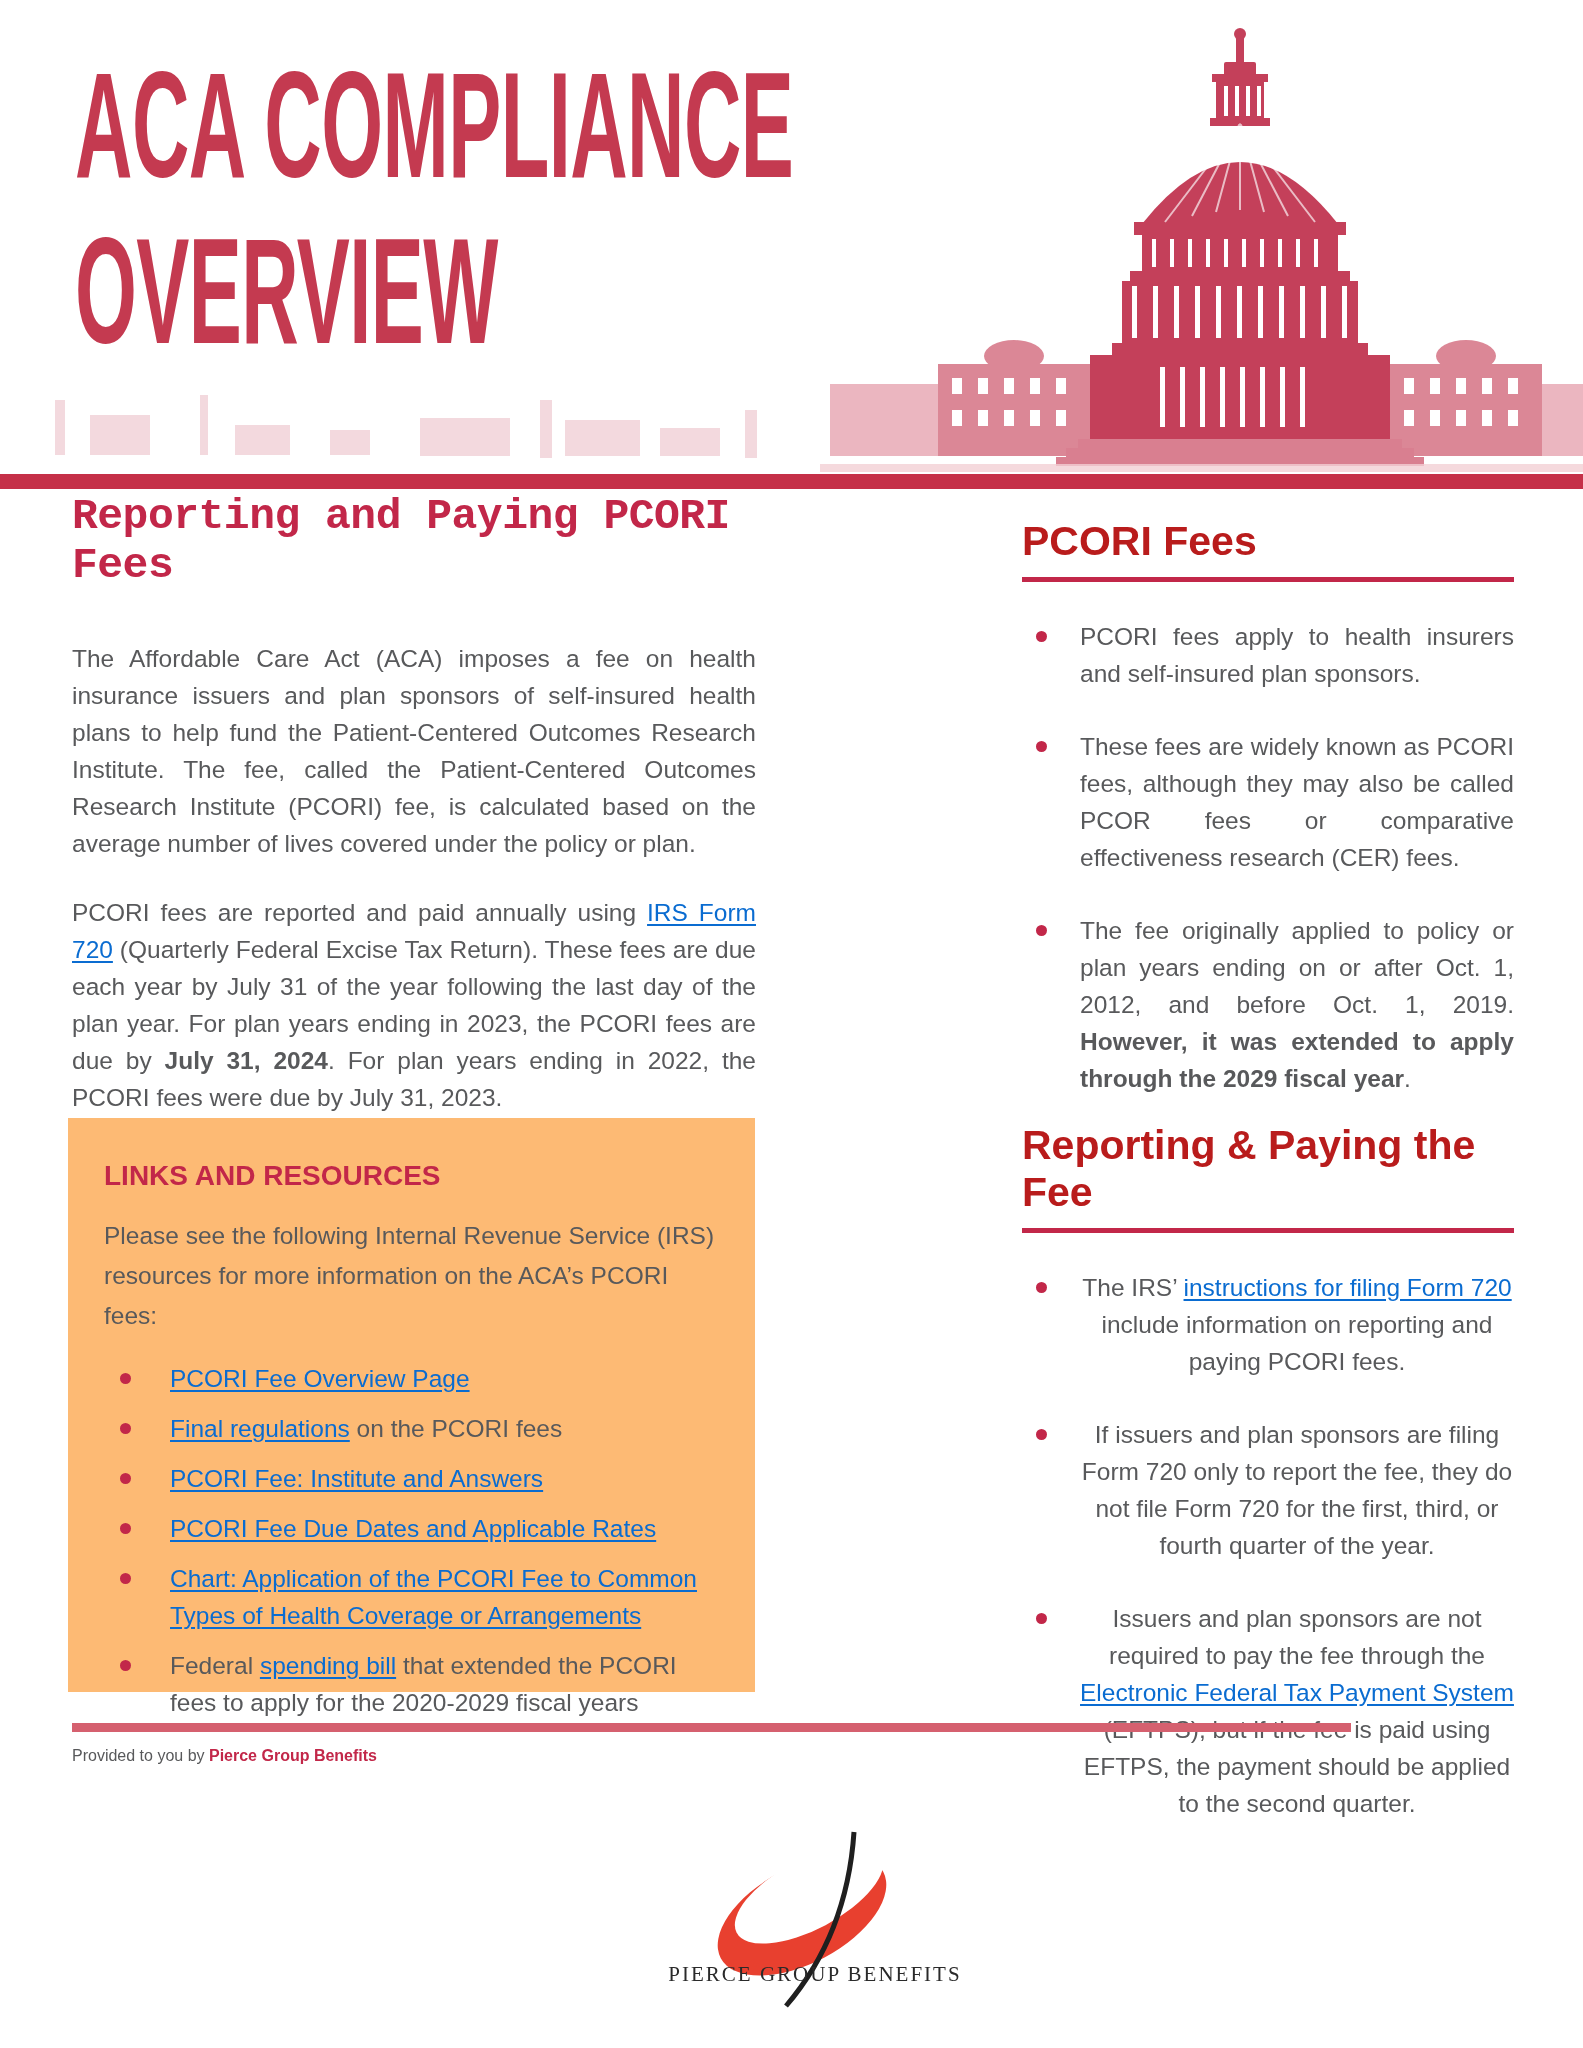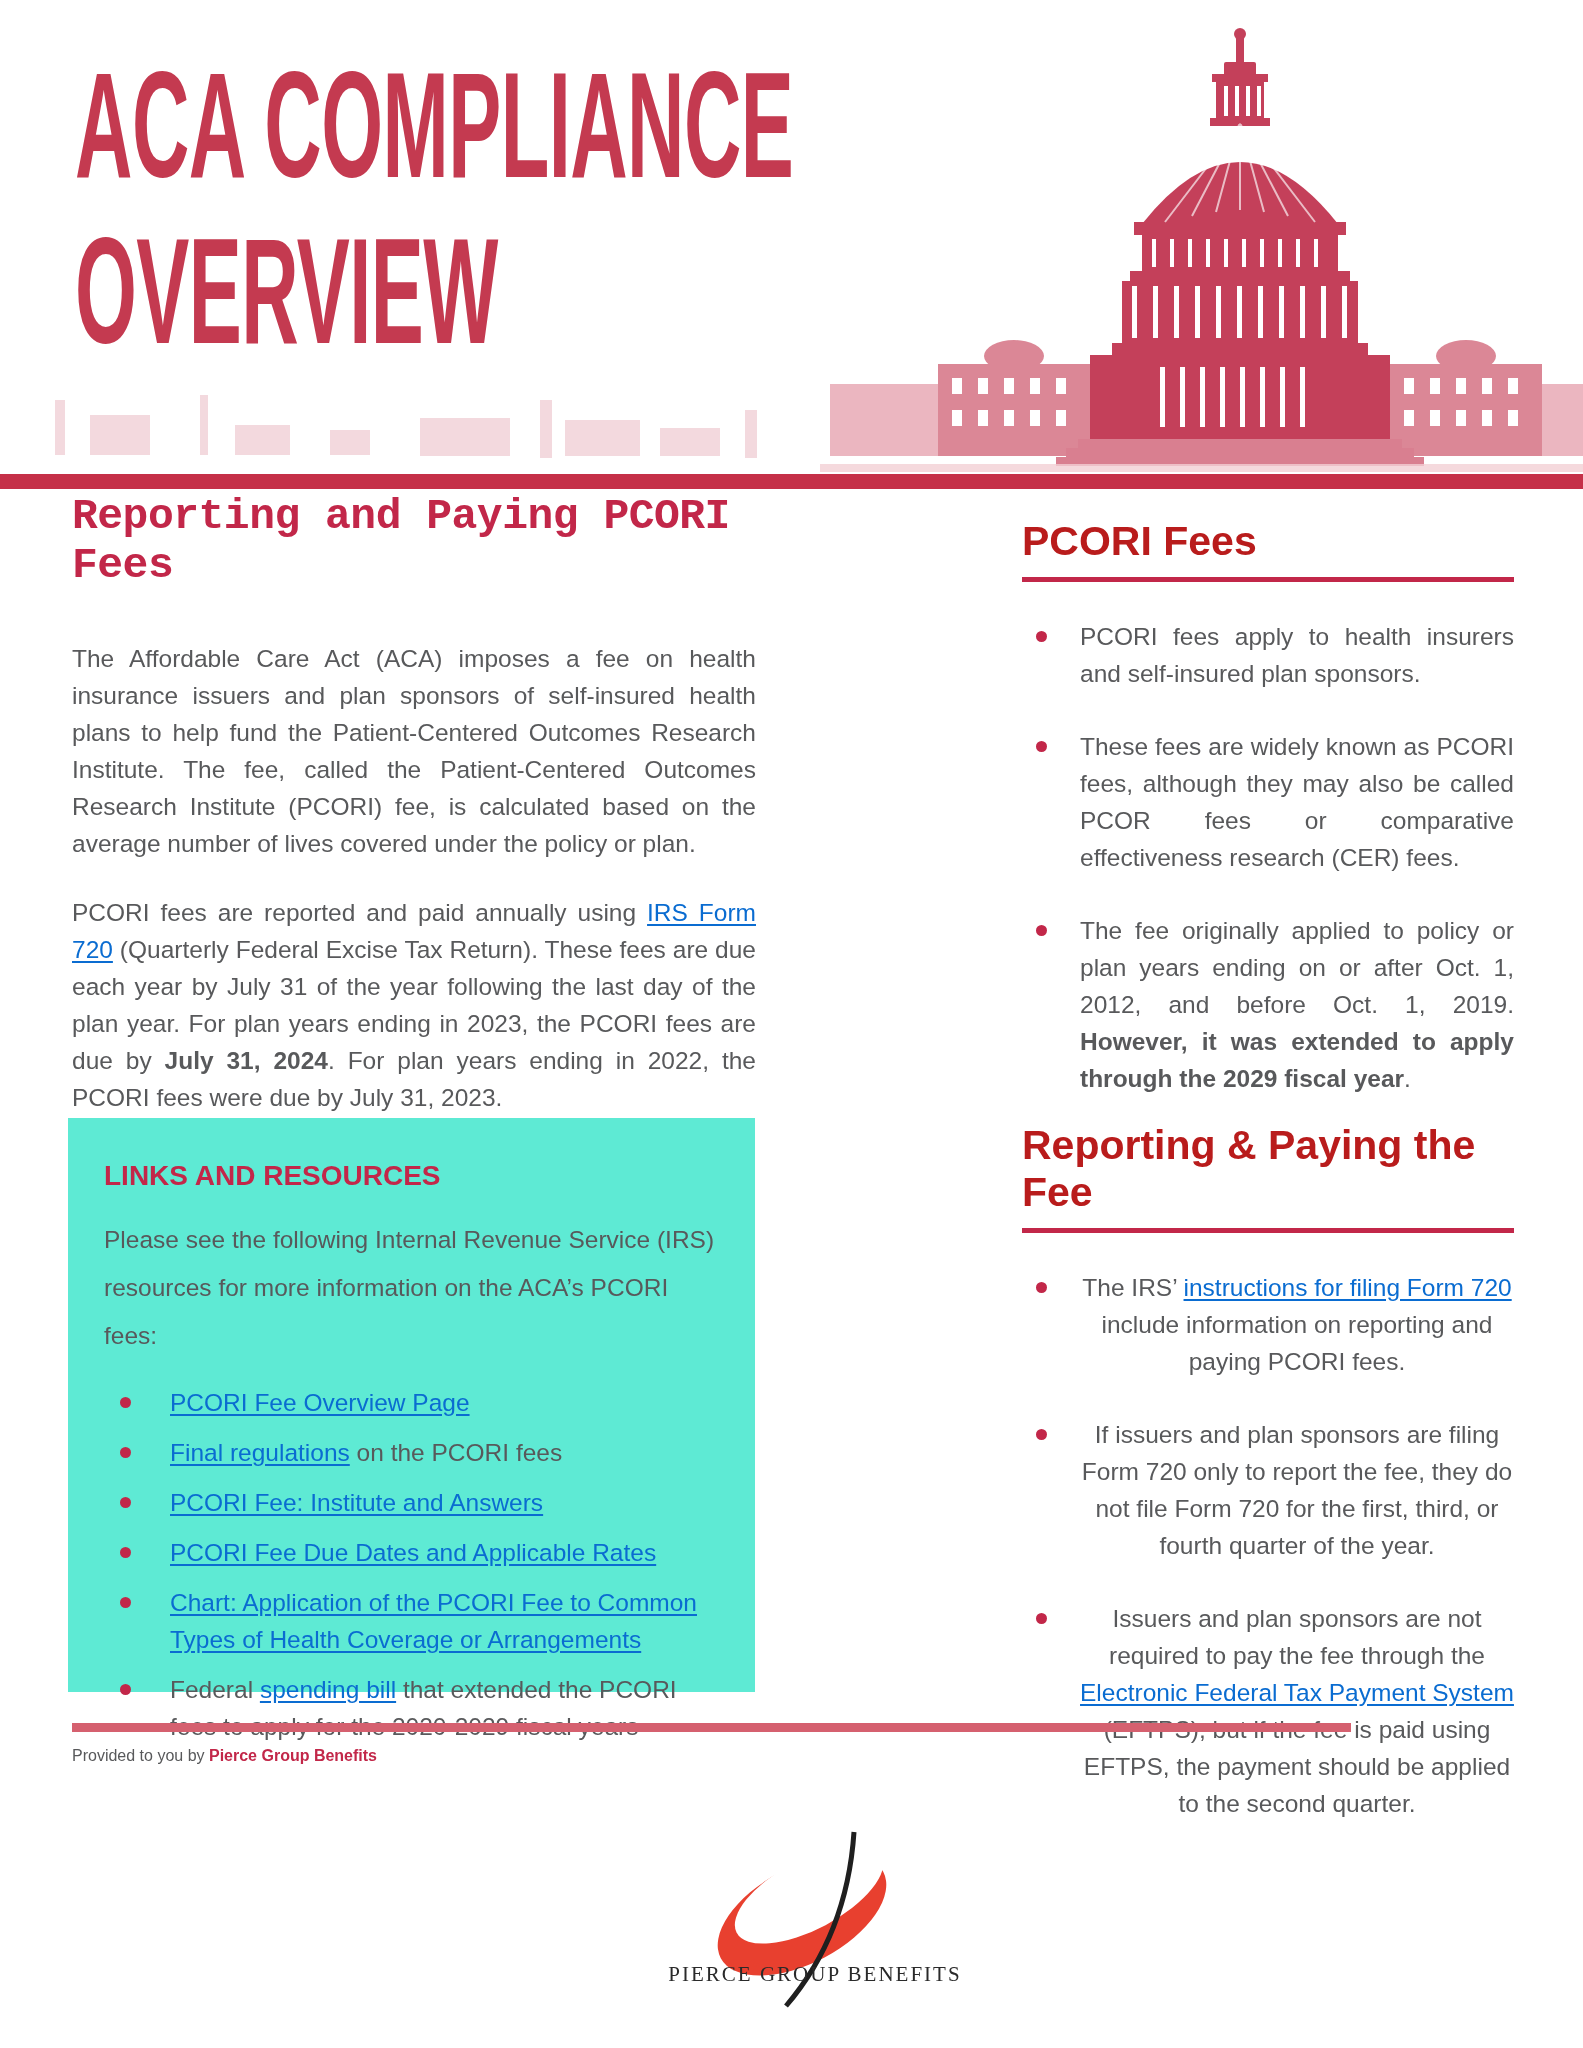--- a/index.html
+++ b/index.html
@@ -12,24 +12,24 @@
          letter-spacing:-1px;white-space:nowrap;transform:scaleX(.53);transform-origin:left top;}
   .top-rule{position:absolute;left:0;top:474px;width:1583px;height:15px;background:#C53048;}
   
   .left-col{position:absolute;left:72px;top:492px;width:684px;}
   .article-title{font-size:43px;font-weight:700;color:#C22749;margin:0 0 50px 0;letter-spacing:-.5px;font-family:Liberation Mono, monospace;}
   .body-p{font-size:24.5px;line-height:37px;color:#58595B;margin:0 0 32px 0;text-align:justify;}
   .body-p.left{text-align:left;}
   strong{font-weight:700;}
   a.ilink{color:#0A6CD1;text-decoration:underline;text-underline-offset:3px;cursor:pointer;}
   
-  .links-box{position:absolute;left:68px;top:1118px;width:687px;height:574px;background:#5eead4;
+  .links-box{position:absolute;left:68px;top:1118px;width:687px;height:574px;background:#fdba74;
              box-sizing:border-box;padding:42px 34px 0 36px;}
   .links-heading{font-size:28px;font-weight:700;color:#C22749;margin:0 0 24px 0;}
-  .links-intro{font-size:24.5px;line-height:48px;color:#58595B;margin:0 0 24px 0;}
+  .links-intro{font-size:24.5px;line-height:40px;color:#58595B;margin:0 0 24px 0;}
   ul.blist{list-style:none;margin:0;padding:0;}
   ul.blist li{position:relative;padding-left:66px;margin-bottom:13px;
               font-size:24.5px;line-height:37px;color:#58595B;}
   .dot{position:absolute;left:16px;top:13px;width:11px;height:11px;border-radius:50%;background:#C22749;}
   
   .right-col{position:absolute;left:1022px;width:492px;}
   .rc1{top:518px;}
   .rc2{top:1122px;}
   .side-heading{font-size:41px;font-weight:700;color:#b91c1c;margin:0 0 12px 0;}
   .side-rule{height:5px;background:#C22749;margin:0 0 18px 0;}

